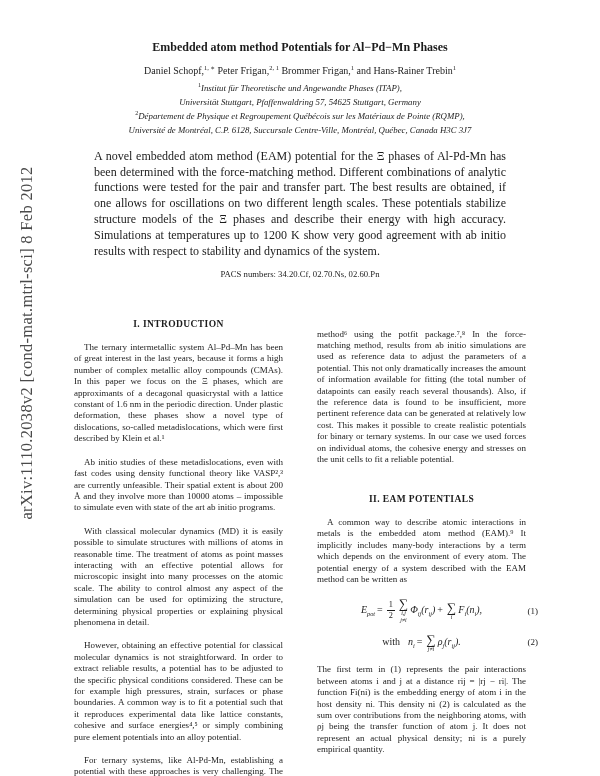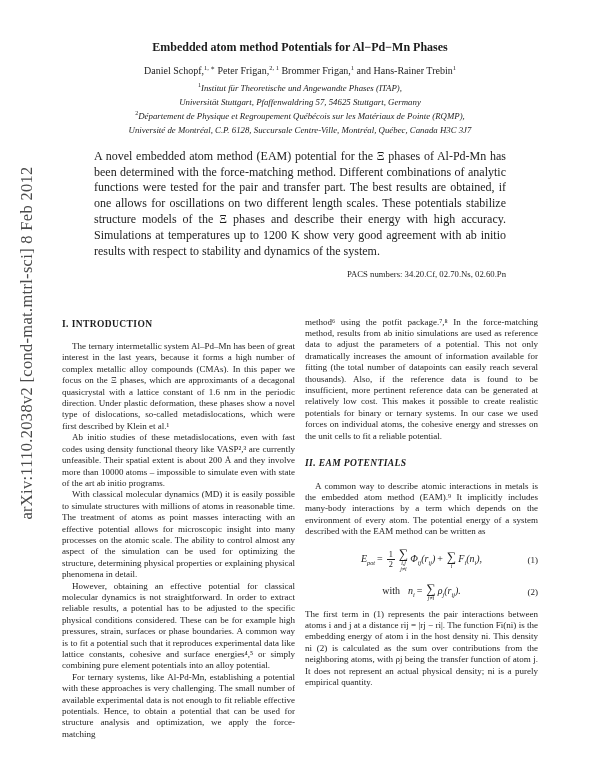--- a/index.html
+++ b/index.html
@@ -34,43 +34,44 @@
     width: 412px;
     margin: 12px auto 0;
     font-size: 12px;
     line-height: 1.32;
     text-align: justify;
   }
   .pacs {
     width: 412px;
     margin: 9px auto 16px;
     font-size: 8.7px;
-    text-align: right;
+    text-align: center;
   }
   .columns {
     width: 476px;
     margin: 38px auto 0;
     display: flex;
     gap: 10px;
   }
   .column {
     flex: 1;
     font-size: 9px;
     line-height: 11.4px;
     text-align: justify;
   }
-  .column p { margin: 0; text-indent: 10px; }
+  .column p { margin: 12px; text-indent: 10px; }
   .column p.no-indent { text-indent: 0; }
   .section-heading {
     margin: 2px 0 11px;
     font-size: 9.5px;
     font-weight: bold;
+    text-align: center;
     letter-spacing: 0.4px;
   }
-  .section-heading.second { margin-top: 16px; font-style: italic; }
+  .section-heading.second { margin-top: 28px; }
   
   .eq-row {
     position: relative;
     text-align: center;
     margin: 9px 0 7px;
     font-size: 10px;
     line-height: normal;
     text-indent: 0;
   }
   .eq-row i { font-style: italic; }

